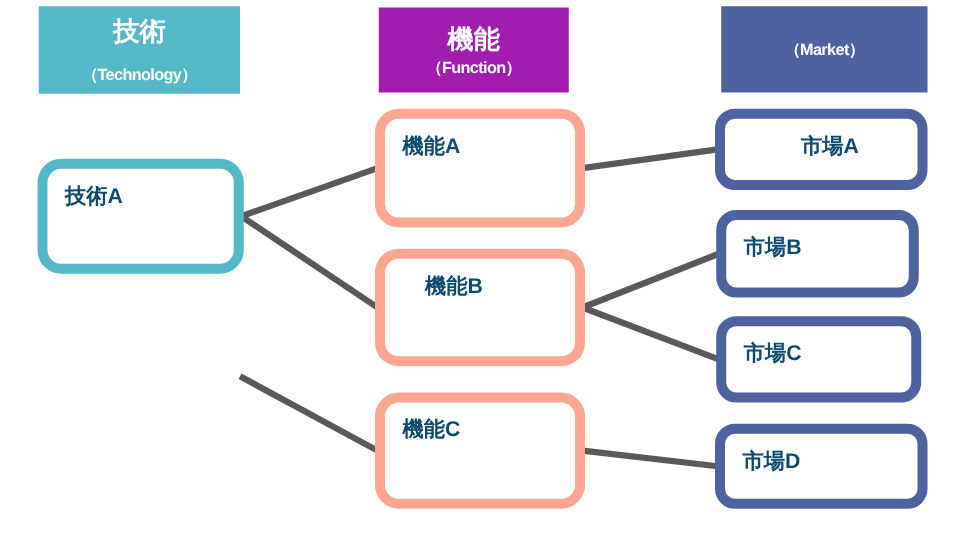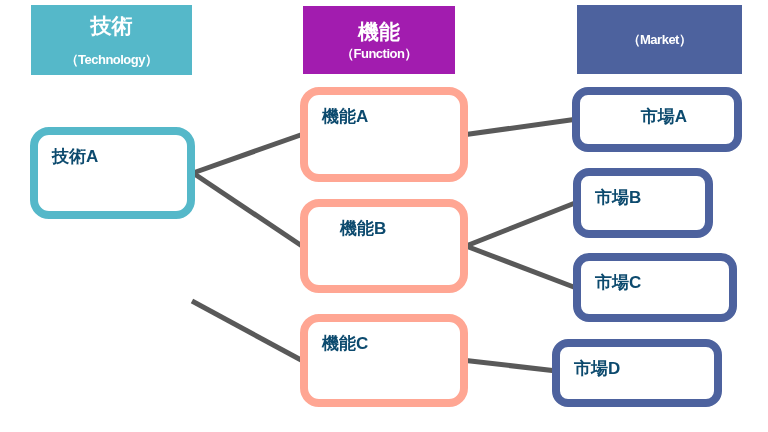--- a/index.html
+++ b/index.html
@@ -36,23 +36,23 @@
   }
   .nlabel{
     font-size:17px;font-weight:bold;color:#0c4a6e;
   }
   #node-techA{left:30px;top:127px;width:165px;height:92px;}
   #node-techB{left:29px;top:255px;width:165px;height:92px;}
   #node-funcA{left:300px;top:87px;width:168px;height:95px;}
   #node-funcB{left:300px;top:199px;width:168px;height:94px;padding-left:32px;}
   #node-funcC{left:300px;top:314px;width:168px;height:93px;}
   #node-mktA{left:572px;top:87px;width:170px;height:65px;border-radius:16px;}
-  #node-mktB{left:573px;top:168px;width:140px;height:70px;border-radius:16px;}
+  #node-mktB{left:573px;top:168px;width:162px;height:70px;border-radius:16px;}
   #node-mktC{left:573px;top:253px;width:164px;height:69px;border-radius:16px;}
-  #node-mktD{left:552px;top:339px;width:170px;height:68px;border-radius:16px;}
+  #node-mktD{left:572px;top:339px;width:170px;height:68px;border-radius:16px;}
 </style>
 </head>
 <body>
 
 <div class="stage">
 
   <svg id="edge-layer">
       <line x1="193" y1="173" x2="302" y2="134.5" stroke="#595959" stroke-width="5"></line>
       <line x1="193" y1="173" x2="302" y2="246" stroke="#595959" stroke-width="5"></line>
       <line x1="192" y1="301" x2="302" y2="360.5" stroke="#595959" stroke-width="5"></line>

